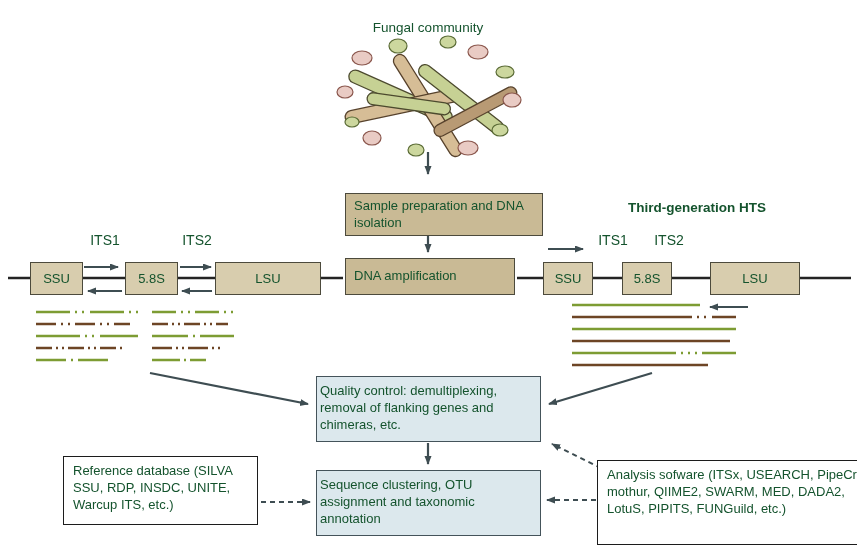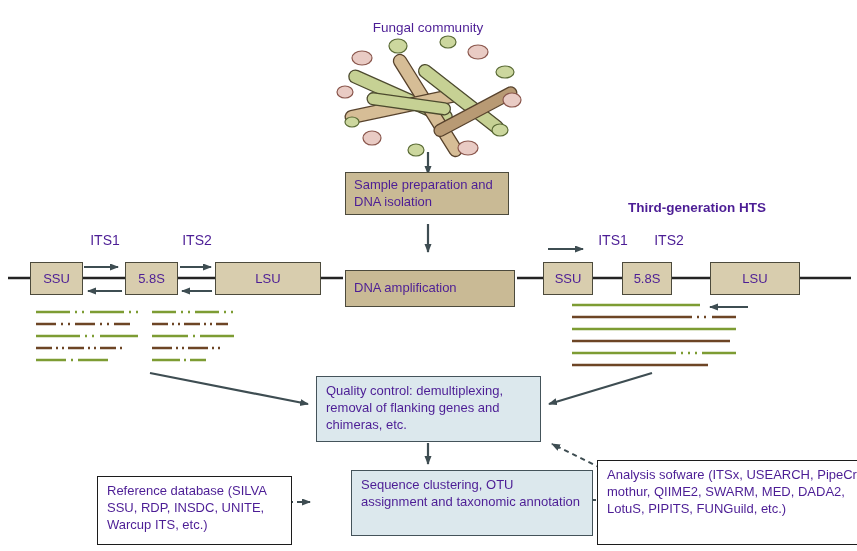--- a/index.html
+++ b/index.html
@@ -1,28 +1,28 @@
 <!DOCTYPE html>
 <html><head>
 <meta charset="utf-8">
 <style>
   html,body{margin:0;padding:0;background:#ffffff;}
   .canvas{position:relative;width:857px;height:551px;background:#ffffff;
-          font-family:"Liberation Sans",sans-serif;color:#4c1d95;overflow:hidden;}
+          font-family:"Liberation Sans",sans-serif;color:#14532d;overflow:hidden;}
   .layer{position:absolute;left:0;top:0;width:857px;height:551px;}
   .abs{position:absolute;box-sizing:border-box;}
   .heading{font-weight:bold;font-size:13.5px;white-space:nowrap;}
   .label{font-size:14px;}
   .center{text-align:center;}
   .genebox{background:#d8cdae;border:1.6px solid #4c4a3c;display:flex;
            align-items:center;justify-content:center;font-size:13px;}
   .procbox{background:#c9ba95;border:1.6px solid #4c4a3c;font-size:13px;
            padding:4px 8px;display:flex;align-items:center;line-height:1.25;}
   .bluebox{background:#dce8ed;border:1.6px solid #44535a;font-size:13px;
-           padding:6px 9px;line-height:1.3;}
+           padding:6px 3px;line-height:1.3;}
   .whitebox{background:#ffffff;border:1.6px solid #1c1c1c;font-size:13px;
             padding:6px 9px;line-height:1.3;}
 </style>
 </head>
 <body>
 
 <div class="canvas">
 
   <svg class="layer" viewBox="0 0 857 551">
     <defs>
@@ -117,22 +117,22 @@
   <div class="abs label center" style="left:650px;top:232px;width:38px;">ITS2</div>
 
   <div class="abs genebox" style="left:30px;top:262px;width:53px;height:33px;">SSU</div>
   <div class="abs genebox" style="left:125px;top:262px;width:53px;height:33px;">5.8S</div>
   <div class="abs genebox" style="left:215px;top:262px;width:106px;height:33px;">LSU</div>
 
   <div class="abs genebox" style="left:543px;top:262px;width:50px;height:33px;">SSU</div>
   <div class="abs genebox" style="left:622px;top:262px;width:50px;height:33px;">5.8S</div>
   <div class="abs genebox" style="left:710px;top:262px;width:90px;height:33px;">LSU</div>
 
-  <div class="abs procbox" style="left:345px;top:172px;width:164px;height:43px;">Sample preparation and DNA isolation</div>
-  <div class="abs procbox" style="left:345px;top:258px;width:170px;height:37px;margin-top:12px;">DNA amplification</div>
+  <div class="abs procbox" style="left:345px;top:193px;width:198px;height:43px;">Sample preparation and DNA isolation</div>
+  <div class="abs procbox" style="left:345px;top:258px;width:170px;height:37px;">DNA amplification</div>
 
   <div class="abs bluebox" style="left:316px;top:376px;width:225px;height:66px;">Quality control: demultiplexing, removal of flanking genes and chimeras, etc.</div>
-  <div class="abs bluebox" style="left:316px;top:470px;width:242px;height:66px;margin-left:35px;">Sequence clustering, OTU assignment and taxonomic annotation</div>
+  <div class="abs bluebox" style="left:316px;top:470px;width:225px;height:66px;">Sequence clustering, OTU assignment and taxonomic annotation</div>
 
-  <div class="abs whitebox" style="left:63px;top:476px;width:195px;height:69px;margin-left:34px;">Reference database (SILVA SSU, RDP, INSDC, UNITE, Warcup ITS, etc.)</div>
+  <div class="abs whitebox" style="left:63px;top:456px;width:195px;height:69px;">Reference database (SILVA SSU, RDP, INSDC, UNITE, Warcup ITS, etc.)</div>
   <div class="abs whitebox" style="left:597px;top:460px;width:299px;height:85px;">Analysis sofware (ITSx, USEARCH, PipeCraft, mothur, QIIME2, SWARM, MED, DADA2, LotuS, PIPITS, FUNGuild, etc.)</div>
 
 </div>
 
 </body></html>

